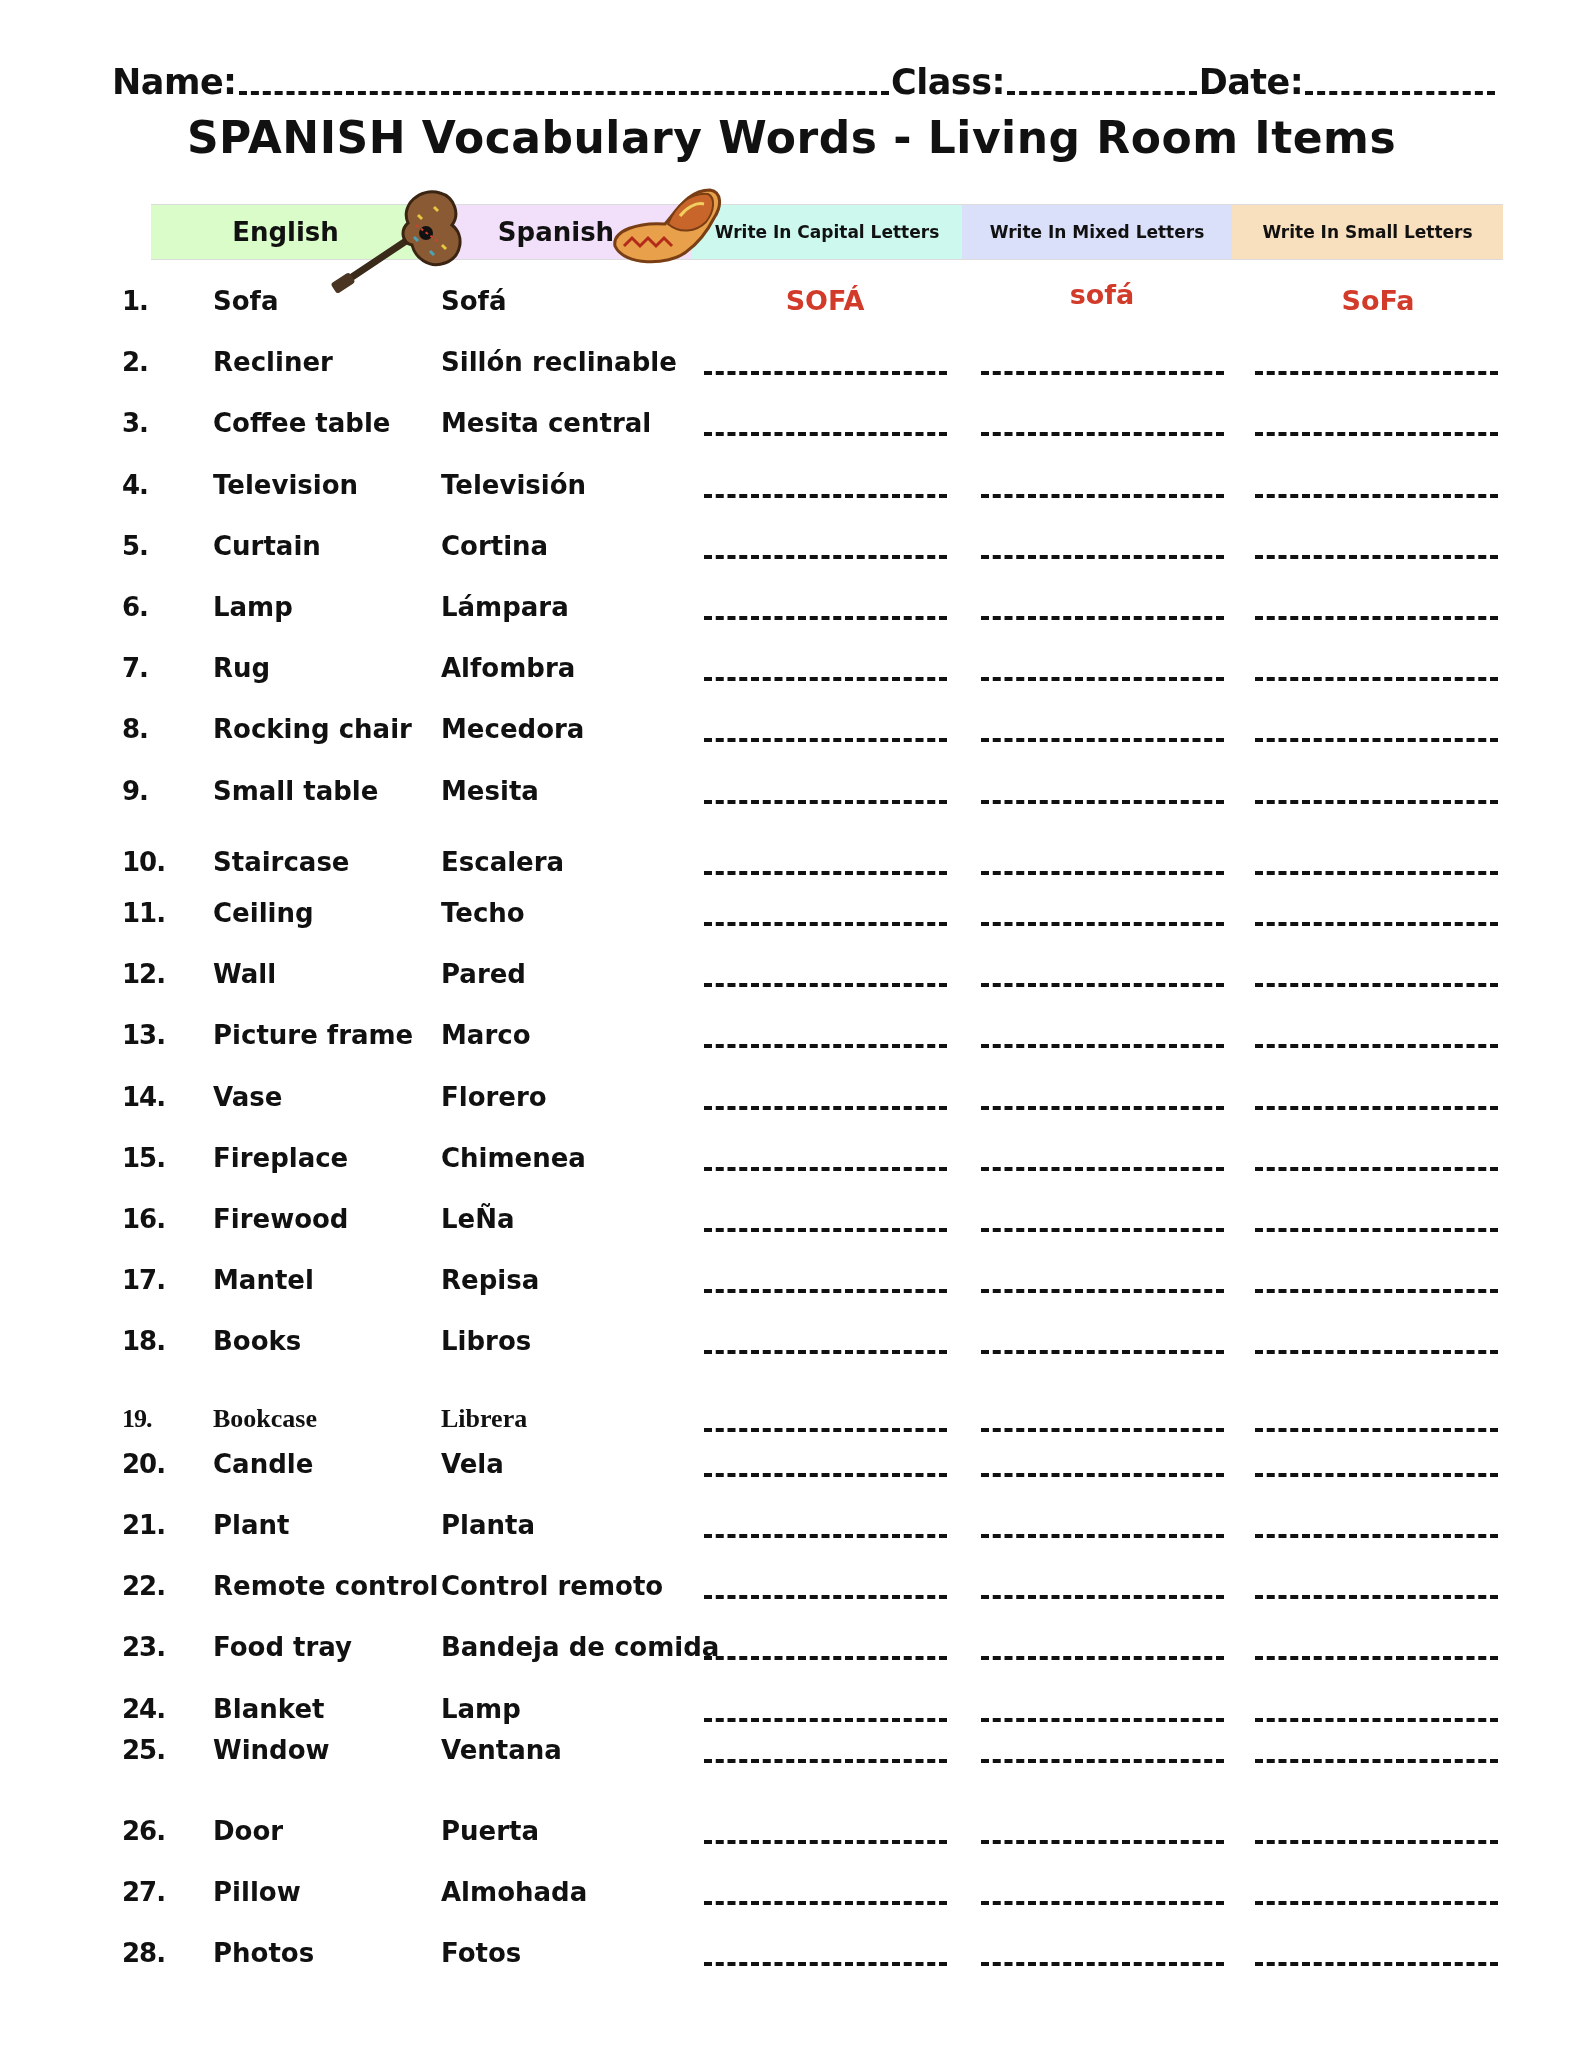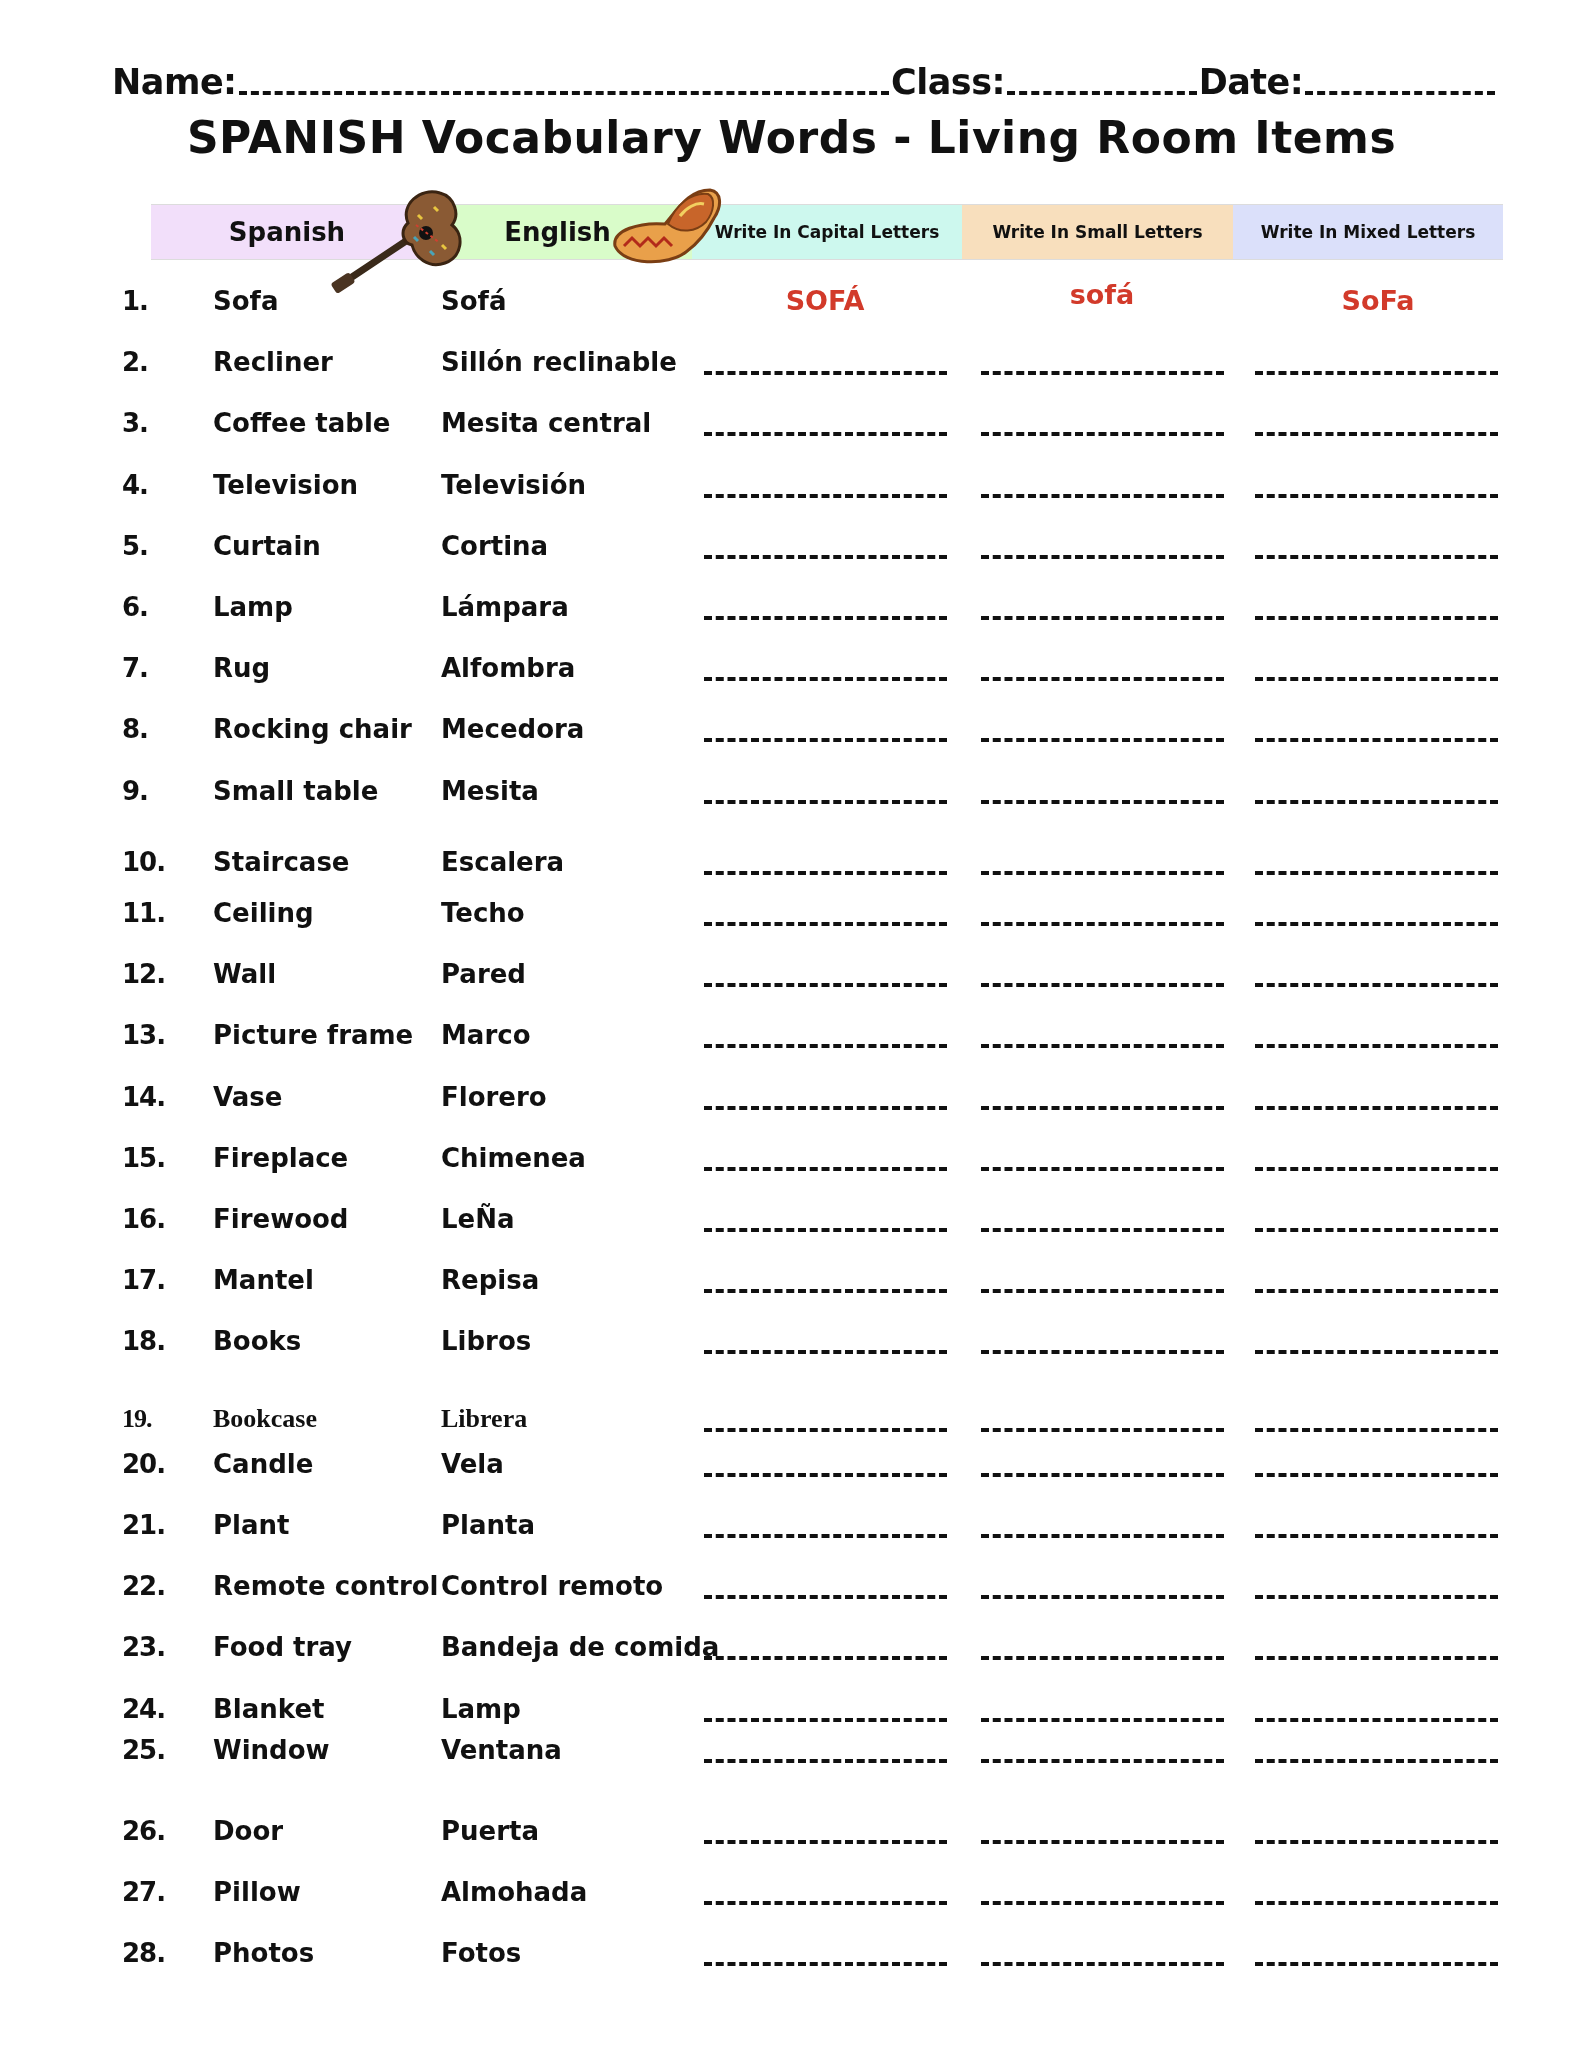--- a/index.html
+++ b/index.html
@@ -42,25 +42,25 @@
   <span class="fill name"></span>
   <span>Class:</span>
   <span class="fill class"></span>
   <span>Date:</span>
   <span class="fill date"></span>
 </div>
 
 <div class="title">SPANISH Vocabulary Words - Living Room Items</div>
 
 <div class="header-band">
+  <div class="hcell big" id="h0" style="width: 269px; background: rgb(217, 252, 201);">English</div>
   <div class="hcell big" id="h1" style="width: 272px; background: rgb(242, 223, 250);">Spanish</div>
-  <div class="hcell big" id="h0" style="width: 269px; background: rgb(217, 252, 201);">English</div>
   <div class="hcell small" id="h2" style="width: 270px; background: rgb(205, 248, 238);">Write In Capital Letters</div>
+  <div class="hcell small" id="h4" style="width: 270px; background: rgb(219, 224, 250);">Write In Mixed Letters</div>
   <div class="hcell small" id="h3" style="width: 271px; background: rgb(248, 223, 189);">Write In Small Letters</div>
-  <div class="hcell small" id="h4" style="width: 270px; background: rgb(219, 224, 250);">Write In Mixed Letters</div>
 </div>
 
 <svg class="guitar" viewBox="0 0 150 110">
   <line x1="10" y1="100" x2="85" y2="50" stroke="#3a2a1a" stroke-width="7" stroke-linecap="round"></line>
   <rect x="2" y="92" width="22" height="12" rx="3" fill="#4a3422" transform="rotate(-33 13 98)"></rect>
   <path d="M78,38 C70,20 90,2 110,8 C125,12 130,30 122,40 C135,50 132,72 115,78 C98,84 85,72 82,60 C72,58 70,45 78,38 Z" fill="#8a5a34" stroke="#3a2412" stroke-width="3"></path>
   <circle cx="96" cy="48" r="7" fill="#111"></circle>
   <path d="M88,30 L92,34 M104,22 L108,26 M112,60 L116,64" stroke="#e8c640" stroke-width="3"></path>
   <path d="M84,52 L88,56 M100,66 L104,70" stroke="#4aa4b8" stroke-width="3"></path>
   <line x1="86" y1="40" x2="110" y2="58" stroke="#d04030" stroke-width="2" stroke-dasharray="3 3"></line>

